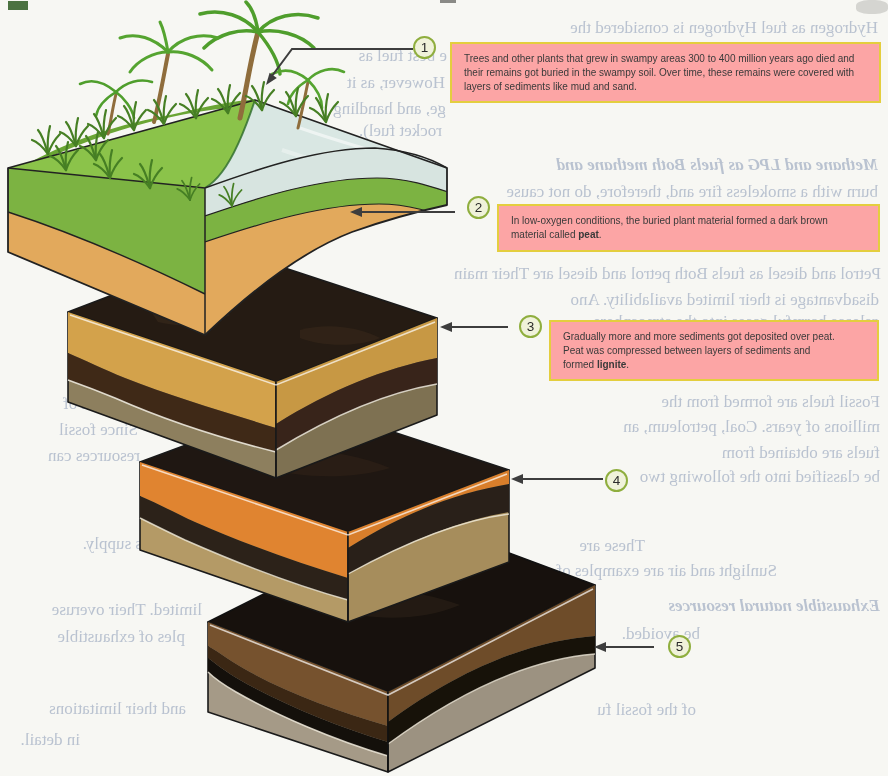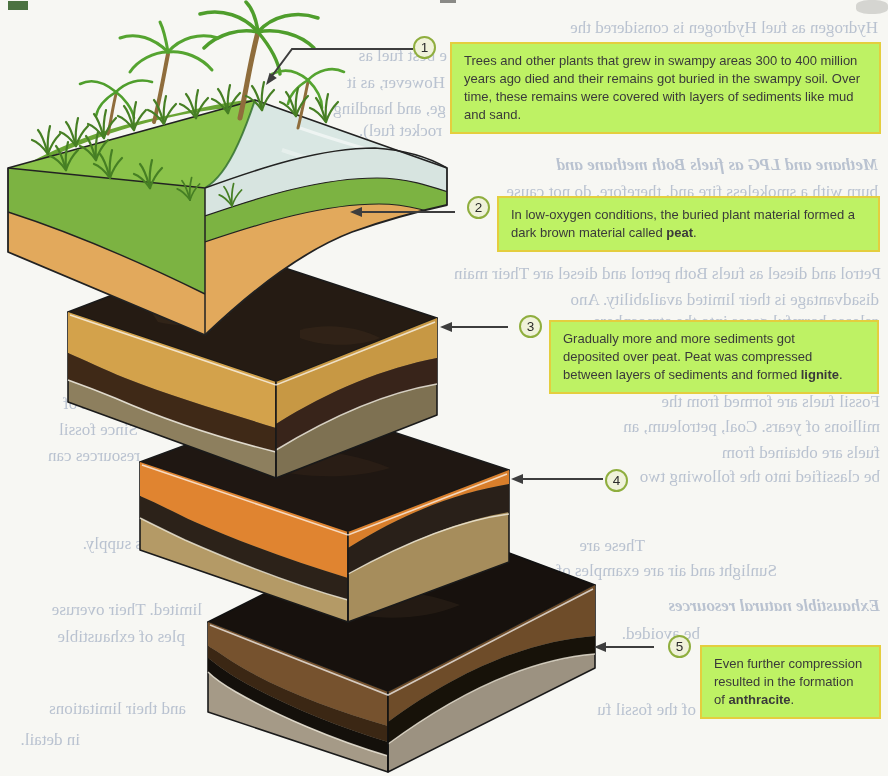--- a/index.html
+++ b/index.html
@@ -4,22 +4,22 @@
 <style>
   html,body{margin:0;padding:0}
   .page{position:relative;width:888px;height:776px;background:#f7f7f3;overflow:hidden;
         font-family:"Liberation Sans",sans-serif}
   .bleed{position:absolute;z-index:1;font-family:"Liberation Serif",serif;font-size:17px;
          color:rgba(128,146,176,.52);transform:scaleX(-1);white-space:nowrap;overflow:hidden;
          filter:blur(.4px);pointer-events:none}
   .bleed.i{font-style:italic;font-weight:bold}
   .art{position:absolute;left:0;top:0;z-index:2}
   .mark{position:absolute;z-index:3}
-  .callout{position:absolute;z-index:4;background:#bef264;border:2px solid #e4ce3e;
-           padding:8px 12px;font-size:13px;line-height:1.38;color:#3a3a3a;box-sizing:border-box}
+  .callout{position:absolute;z-index:4;background:#fca5a5;border:2px solid #e4ce3e;
+           padding:8px 12px;font-size:10px;line-height:1.38;color:#3a3a3a;box-sizing:border-box}
   .badge{position:absolute;z-index:5;width:23px;height:23px;border:2px solid #8fae3e;border-radius:50%;
          background:#f0f2da;color:#2b2b2b;font-size:13.5px;line-height:19px;text-align:center;
          box-sizing:border-box}
 </style>
 </head>
 <body>
 
 <div class="page">
 
   <div class="bleed" style="left:450px;top:18px;width:428px">Hydrogen as fuel     Hydrogen is considered the</div>
@@ -217,23 +217,20 @@
 
   <div class="badge" style="left:413px;top:36px">1</div>
   <div class="badge" style="left:467px;top:196px">2</div>
   <div class="badge" style="left:519px;top:315px">3</div>
   <div class="badge" style="left:605px;top:469px">4</div>
   <div class="badge" style="left:668px;top:635px">5</div>
 
   <div class="callout" style="left:450px;top:42px;width:431px">
     <span>Trees and other plants that grew in swampy areas 300 to 400 million years ago died and their remains got buried in the swampy soil. Over time, these remains were covered with layers of sediments like mud and sand.</span><b></b><span></span>
   </div>
-  <div class="callout" style="left:497px;top:196px;width:383px">
+  <div class="callout" style="left:497px;top:204px;width:383px">
     <span>In low-oxygen conditions, the buried plant material formed a dark brown material called </span><b>peat</b><span>.</span>
   </div>
   <div class="callout" style="left:549px;top:320px;width:330px;padding-right:34px">
     <span>Gradually more and more sediments got deposited over peat. Peat was compressed between layers of sediments and formed </span><b>lignite</b><span>.</span>
   </div>
-  <div class="callout" style="left:700px;top:645px;width:181px">
-    <span>Even further compression resulted in the formation of </span><b>anthracite</b><span>.</span>
-  </div>
 
 </div>
 
 </body></html>

